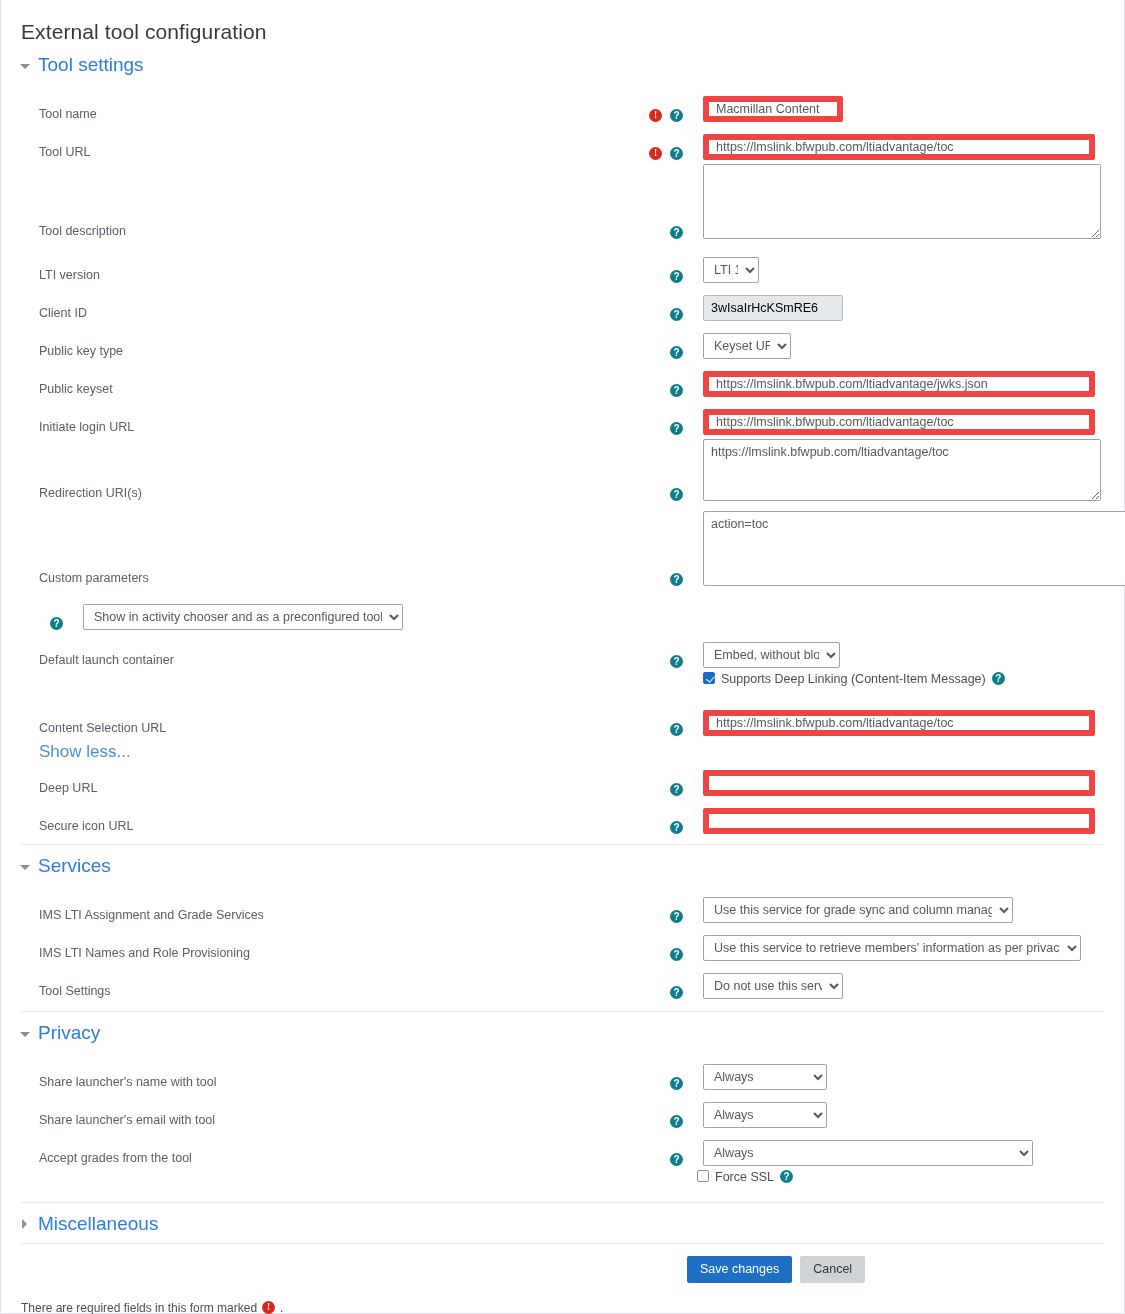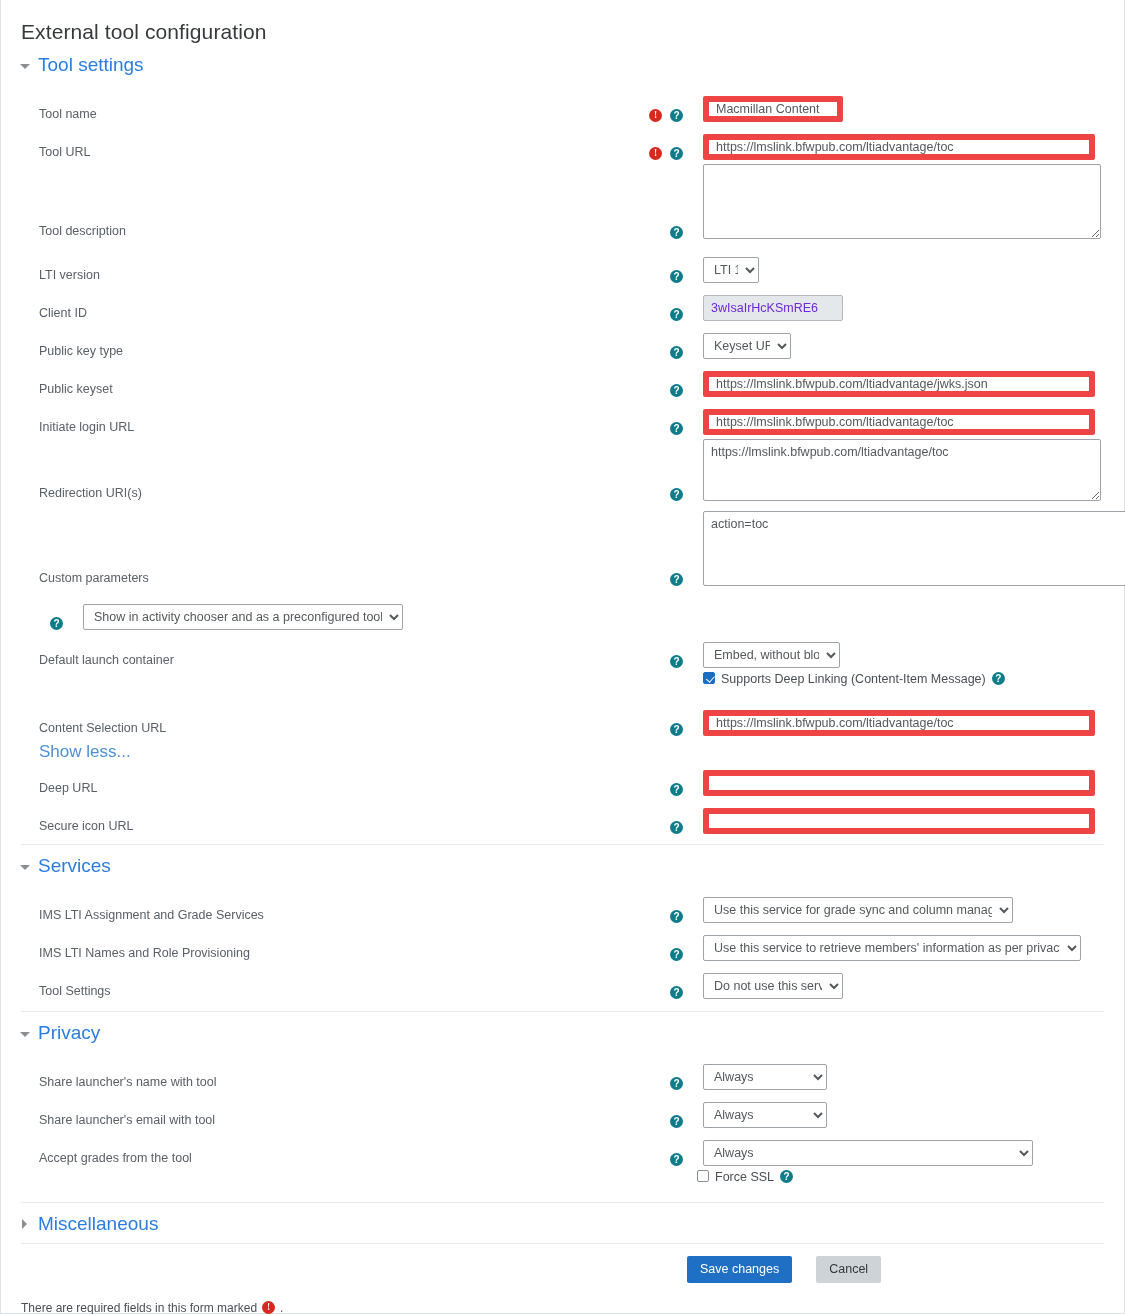--- a/index.html
+++ b/index.html
@@ -130,21 +130,21 @@
     color: #55595c;
     border: 6px solid #ef4444;
     background: #fff;
     border-radius: 2px;
     padding: 4px 7px;
     height: 26px;
     outline: none;
   }
   input[disabled] {
     background: #e5e8ea;
-    color: #6d28d9;
+    color: #000000;
     border: 1px solid #b4b9bd;
   }
   textarea {
     font-family: "Liberation Sans", sans-serif;
     font-size: 12.5px;
     color: #55595c;
     border: 1px solid #9fa4a9;
     border-radius: 2px;
     padding: 5px 7px;
     resize: vertical;
@@ -221,21 +221,21 @@
     text-decoration: none;
     display: inline-block;
   }
 
   
   .btn-bar {
     display: flex;
     justify-content: flex-start;
     padding: 12px 0 10px 0;
     margin-left: 686px;
-    gap: 24px;
+    gap: 8px;
   }
   .btn {
     font-family: "Liberation Sans", sans-serif;
     font-size: 12.5px;
     border: none;
     border-radius: 2px;
     padding: 7px 13px;
     cursor: pointer;
     line-height: 1;
   }

